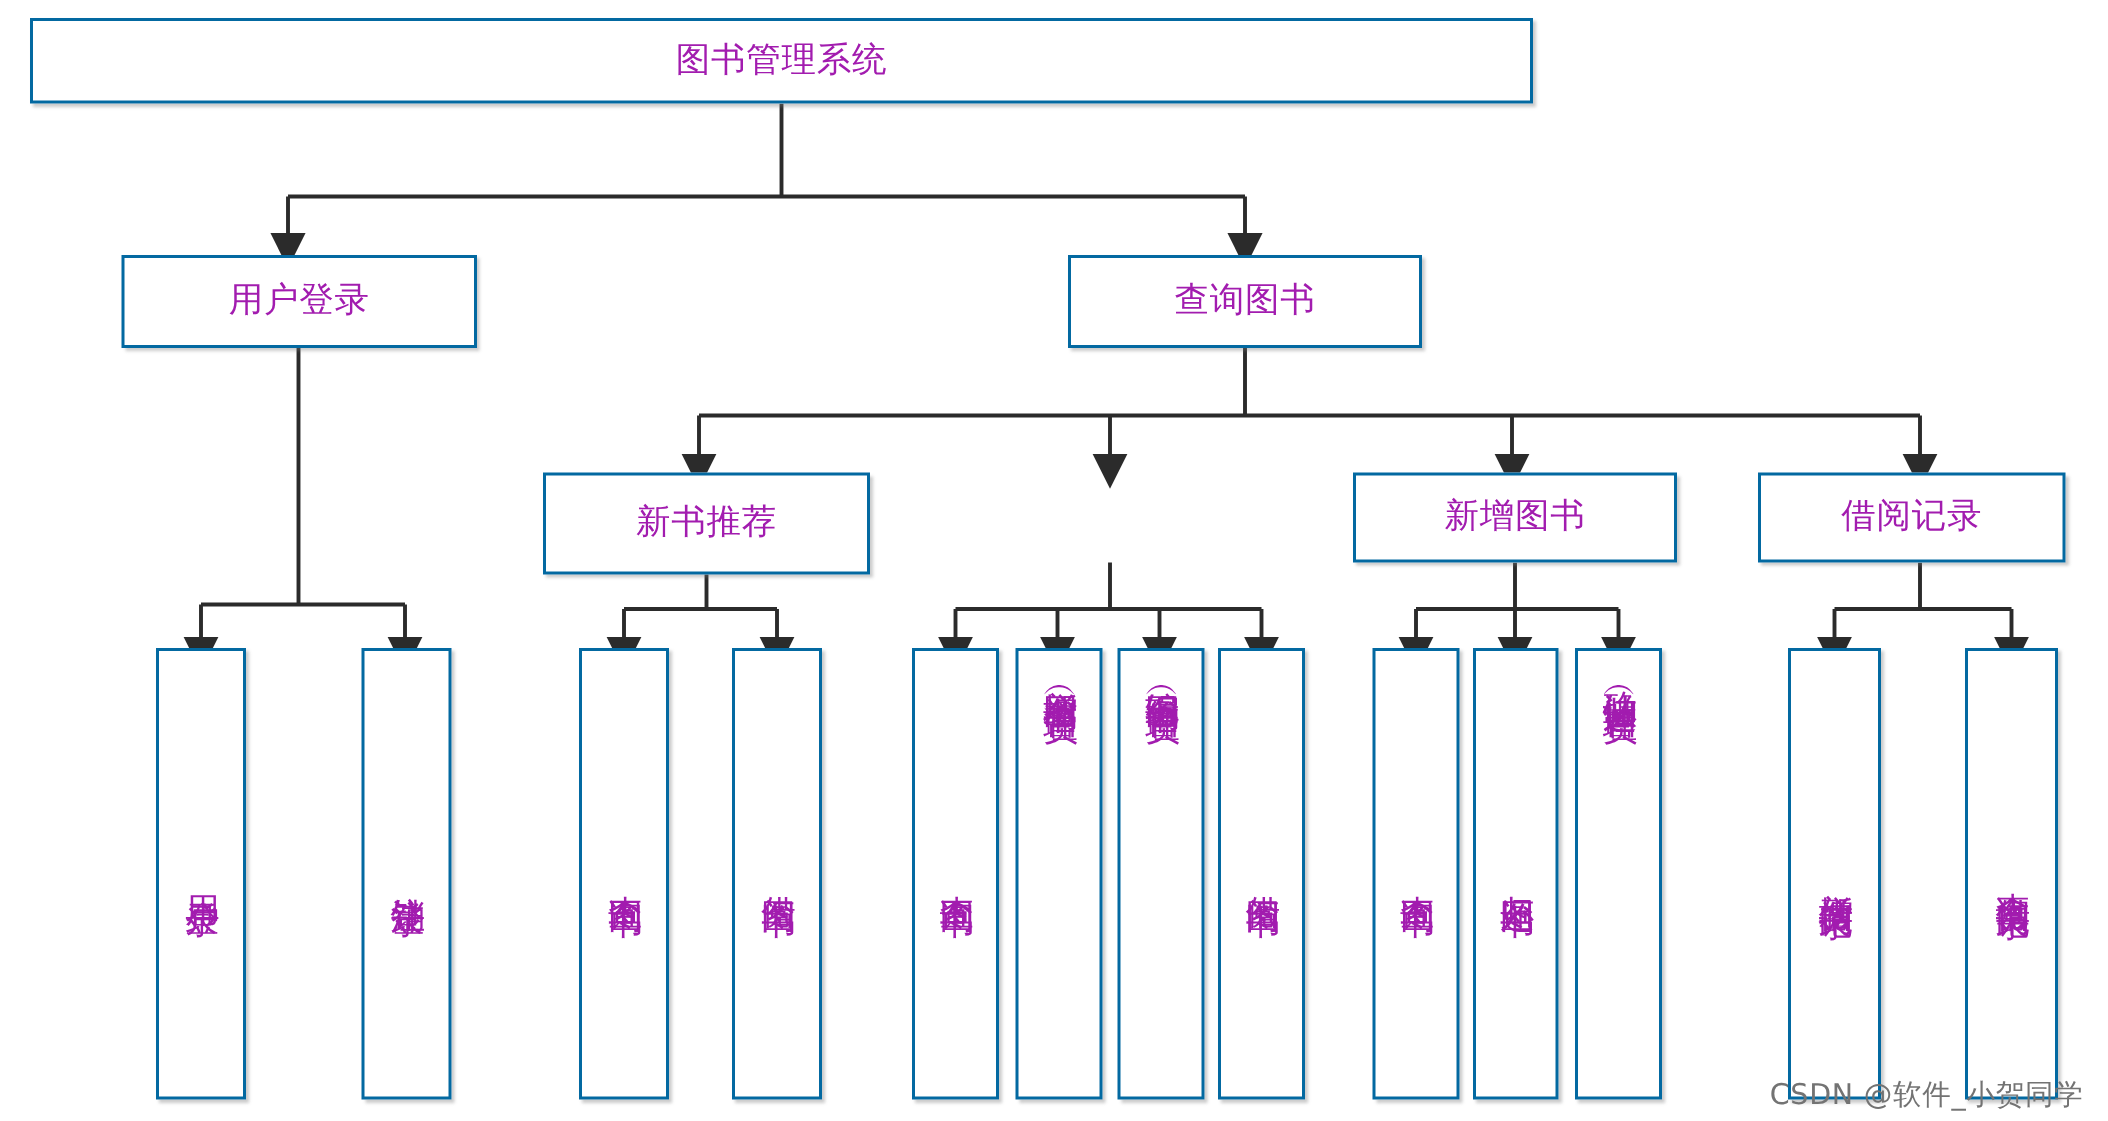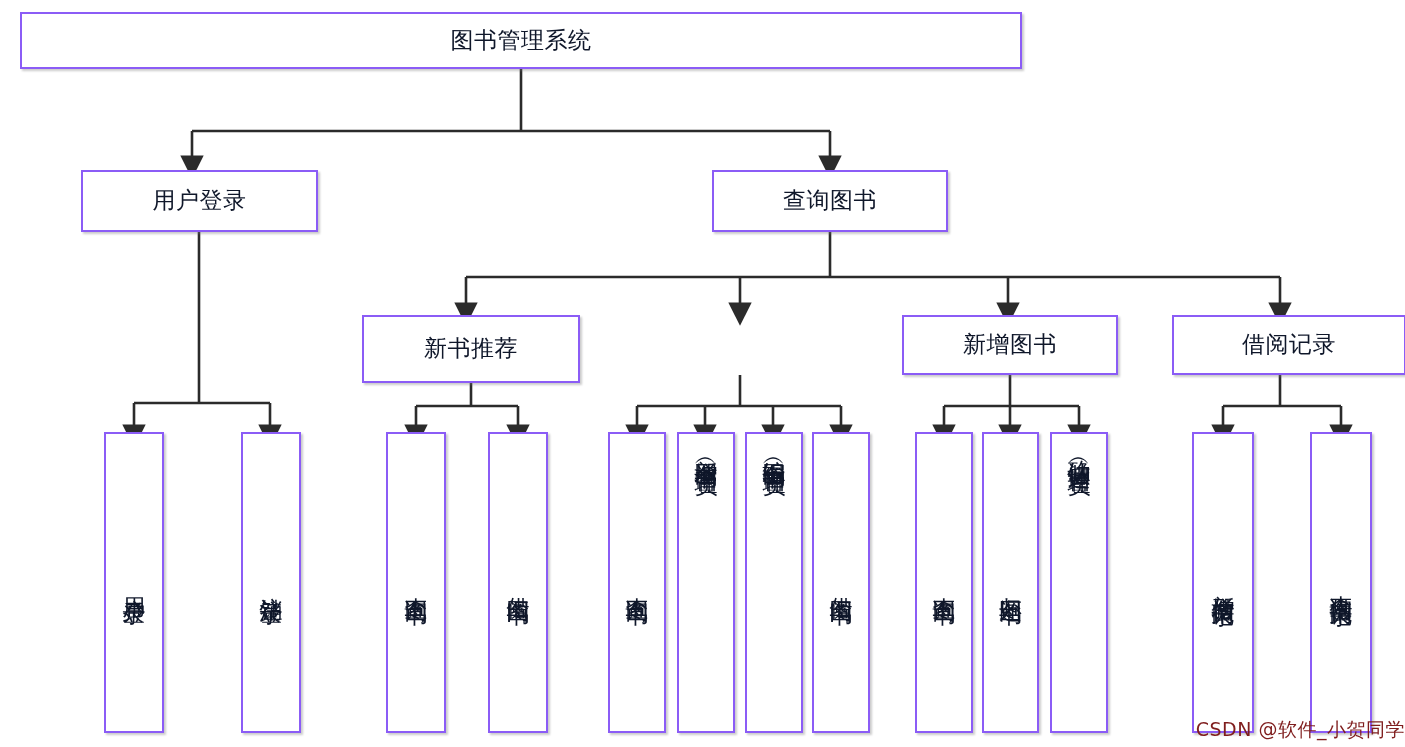--- a/index.html
+++ b/index.html
@@ -23,26 +23,26 @@
     left: 0;
     top: 0;
     width: 1405px;
     height: 747px;
     pointer-events: none;
   }
   .node {
     position: absolute;
     box-sizing: border-box;
     background: #ffffff;
-    border: 2px solid #8b5cf6;
+    border: 2px solid #0369a1;
     box-shadow: 2px 2px 2px rgba(120,120,120,0.38);
     display: flex;
     align-items: center;
     justify-content: center;
-    color: #0f172a;
+    color: #a21caf;
   }
   .node .lbl {
     display: block;
     line-height: 1.18;
     text-align: center;
     white-space: nowrap;
   }
   
   .node.h .lbl {
     font-size: 23px;
@@ -59,24 +59,24 @@
     writing-mode: vertical-rl;
     text-orientation: upright;
     line-height: 1.0;
     letter-spacing: 2px;
     white-space: nowrap;
     margin: 0 auto;
   }
   .node.v.mid { align-items: center; padding-top: 0; }
   .watermark {
     position: absolute;
-    right: 0;
+    right: 16px;
     bottom: 4px;
     font-size: 19px;
-    color: #7f1d1d;
+    color: #737373;
     white-space: nowrap;
     letter-spacing: 0.5px;
     user-select: none;
   }
 </style>
 </head>
 <body>
 
 <div id="canvas">
 
@@ -144,21 +144,21 @@
 
   <div class="node h" style="left:362px; top:315px; width:218px; height:68px;">
     <span class="lbl">新书推荐</span>
   </div>
 
 
   <div class="node h" style="left:902px; top:315px; width:216px; height:60px;">
     <span class="lbl">新增图书</span>
   </div>
 
-  <div class="node h" style="left:1172px; top:315px; width:234px; height:60px;">
+  <div class="node h" style="left:1172px; top:315px; width:205px; height:60px;">
     <span class="lbl">借阅记录</span>
   </div>
 
   <div class="node v mid" style="left:104px; top:432px; width:60px; height:301px;">
     <span class="lbl">用户登录</span>
   </div>
 
   <div class="node v mid" style="left:241px; top:432px; width:60px; height:301px;">
     <span class="lbl">注销登录</span>
   </div>

